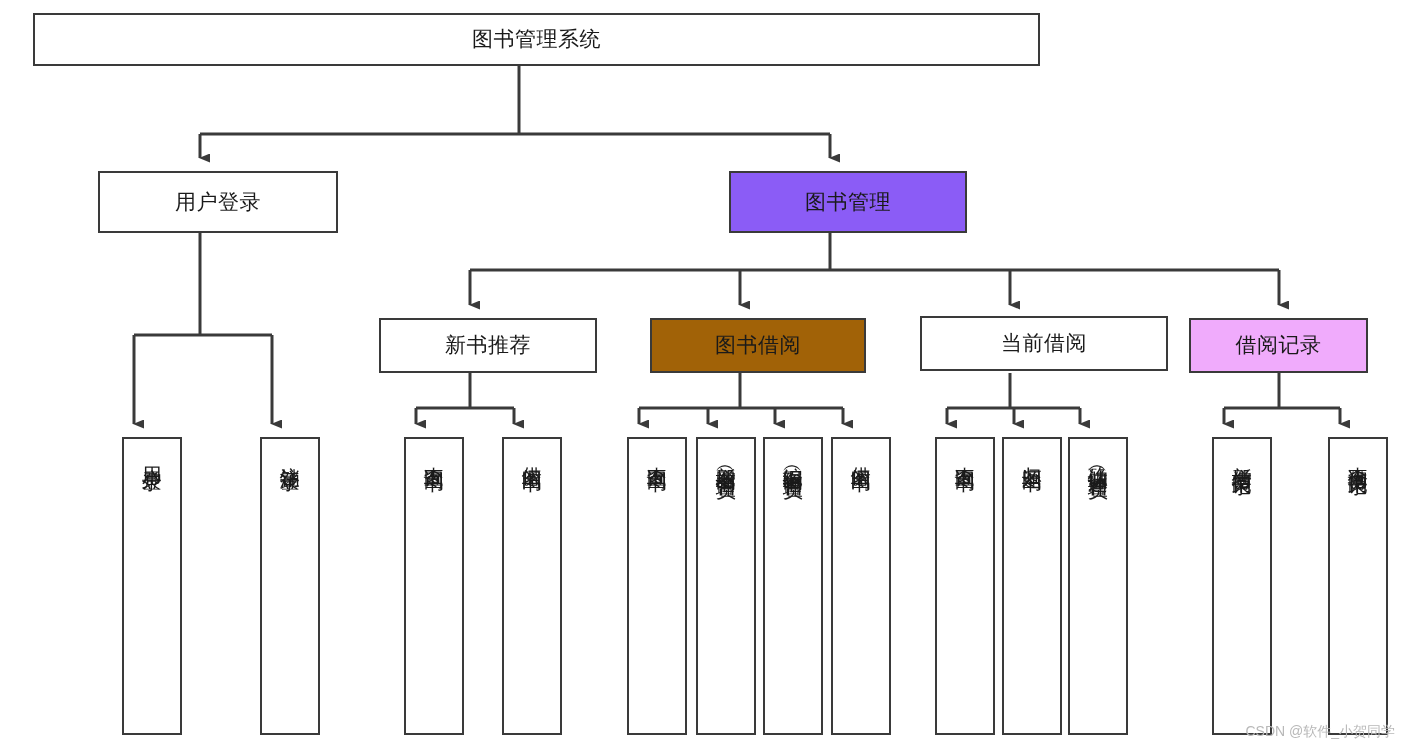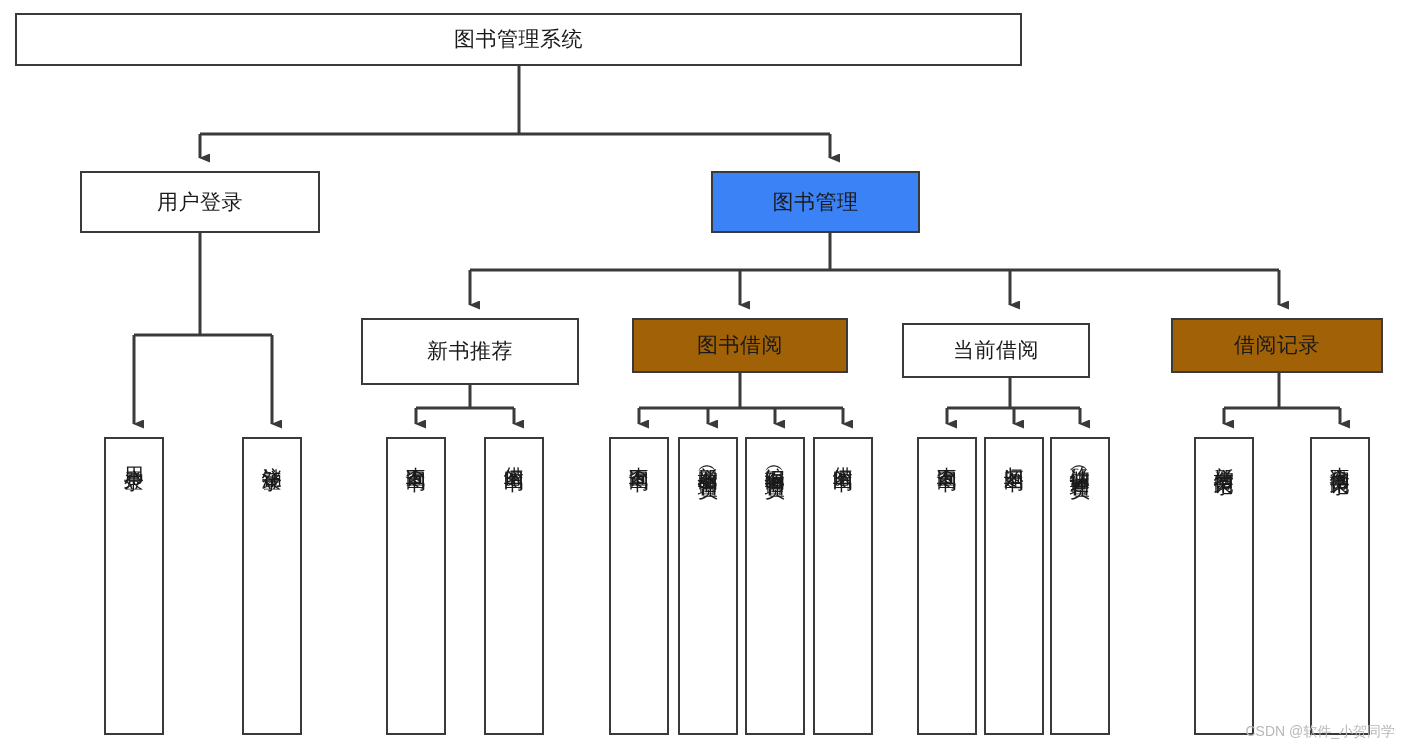--- a/index.html
+++ b/index.html
@@ -28,20 +28,21 @@
   .node {
     position: absolute;
     box-sizing: border-box;
     border: 2px solid #c4b5fd;
     background: #ffffff;
     color: #1a1a1a;
     display: flex;
     align-items: center;
     justify-content: center;
     z-index: 2;
+    margin-left: 18px;
   }
   .node-label {
     font-size: 21px;
     line-height: 1.18;
     letter-spacing: 0.5px;
     white-space: nowrap;
     color: #1a1a1a;
   }
   .node.horizontal .node-label {
     writing-mode: horizontal-tb;
@@ -126,34 +127,34 @@
     </g>
   </svg>
 
   <div class="node horizontal" style="left: 15px; top: 13px; width: 1007px; height: 53px; border-color: rgb(58, 58, 58); background: rgb(255, 255, 255);">
     <span class="node-label" style="color: rgb(26, 26, 26);">图书管理系统</span>
   </div>
 
   <div class="node horizontal" style="left: 80px; top: 171px; width: 240px; height: 62px; border-color: rgb(58, 58, 58); background: rgb(255, 255, 255);">
     <span class="node-label" style="color: rgb(26, 26, 26);">用户登录</span>
   </div>
-  <div class="node horizontal" style="left: 711px; top: 171px; width: 209px; height: 62px; border-color: rgb(58, 58, 58); background: #3b82f6;">
+  <div class="node horizontal" style="left: 711px; top: 171px; width: 238px; height: 62px; border-color: rgb(58, 58, 58); background: #8b5cf6;">
     <span class="node-label" style="color: rgb(26, 26, 26);">图书管理</span>
   </div>
 
-  <div class="node horizontal" style="left: 361px; top: 318px; width: 218px; height: 67px; border-color: rgb(58, 58, 58); background: rgb(255, 255, 255);">
+  <div class="node horizontal" style="left: 361px; top: 318px; width: 218px; height: 55px; border-color: rgb(58, 58, 58); background: rgb(255, 255, 255);">
     <span class="node-label" style="color: rgb(26, 26, 26);">新书推荐</span>
   </div>
   <div class="node horizontal" style="left: 632px; top: 318px; width: 216px; height: 55px; border-color: rgb(58, 58, 58); background: #a16207;">
     <span class="node-label" style="color: rgb(26, 26, 26);">图书借阅</span>
   </div>
-  <div class="node horizontal" style="left: 902px; top: 323px; width: 188px; height: 55px; border-color: rgb(58, 58, 58); background: rgb(255, 255, 255);">
+  <div class="node horizontal" style="left: 902px; top: 316px; width: 248px; height: 55px; border-color: rgb(58, 58, 58); background: rgb(255, 255, 255);">
     <span class="node-label" style="color: rgb(26, 26, 26);">当前借阅</span>
   </div>
-  <div class="node horizontal" style="left: 1171px; top: 318px; width: 212px; height: 55px; border-color: rgb(58, 58, 58); background: #a16207;">
+  <div class="node horizontal" style="left: 1171px; top: 318px; width: 179px; height: 55px; border-color: rgb(58, 58, 58); background: #f0abfc;">
     <span class="node-label" style="color: rgb(26, 26, 26);">借阅记录</span>
   </div>
 
   <div class="node vertical" style="left: 104px; top: 437px; width: 60px; height: 298px; border-color: rgb(58, 58, 58); background: rgb(255, 255, 255);">
     <span class="node-label" style="color: rgb(26, 26, 26);">用户登录</span>
   </div>
   <div class="node vertical" style="left: 242px; top: 437px; width: 60px; height: 298px; border-color: rgb(58, 58, 58); background: rgb(255, 255, 255);">
     <span class="node-label" style="color: rgb(26, 26, 26);">注销登录</span>
   </div>
   <div class="node vertical" style="left: 386px; top: 437px; width: 60px; height: 298px; border-color: rgb(58, 58, 58); background: rgb(255, 255, 255);">

